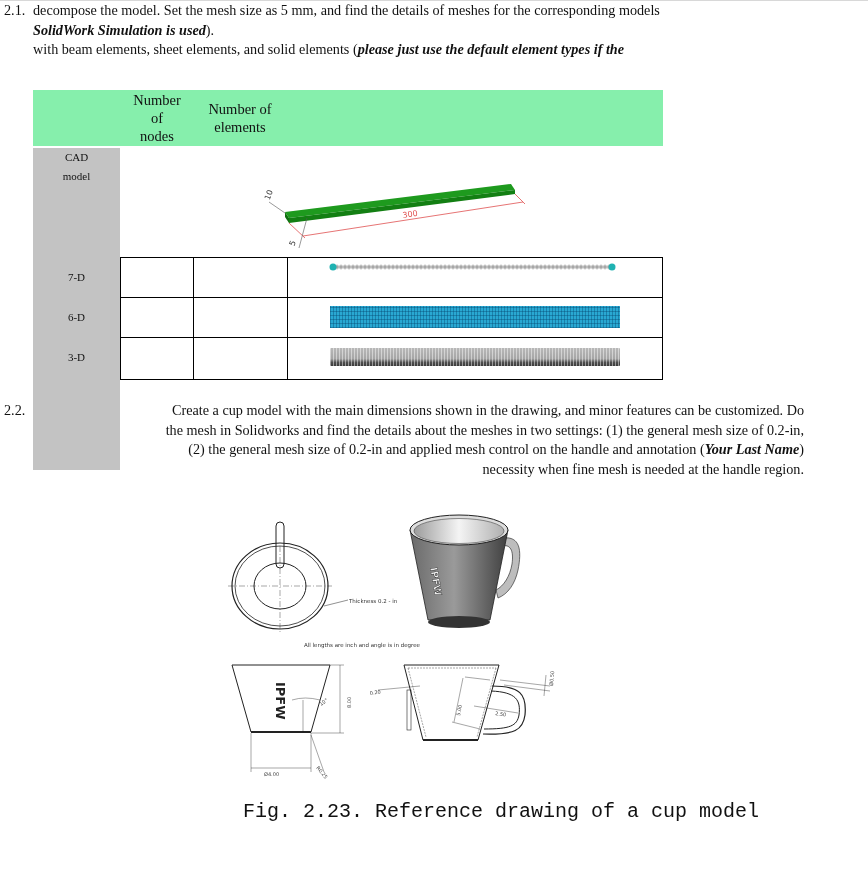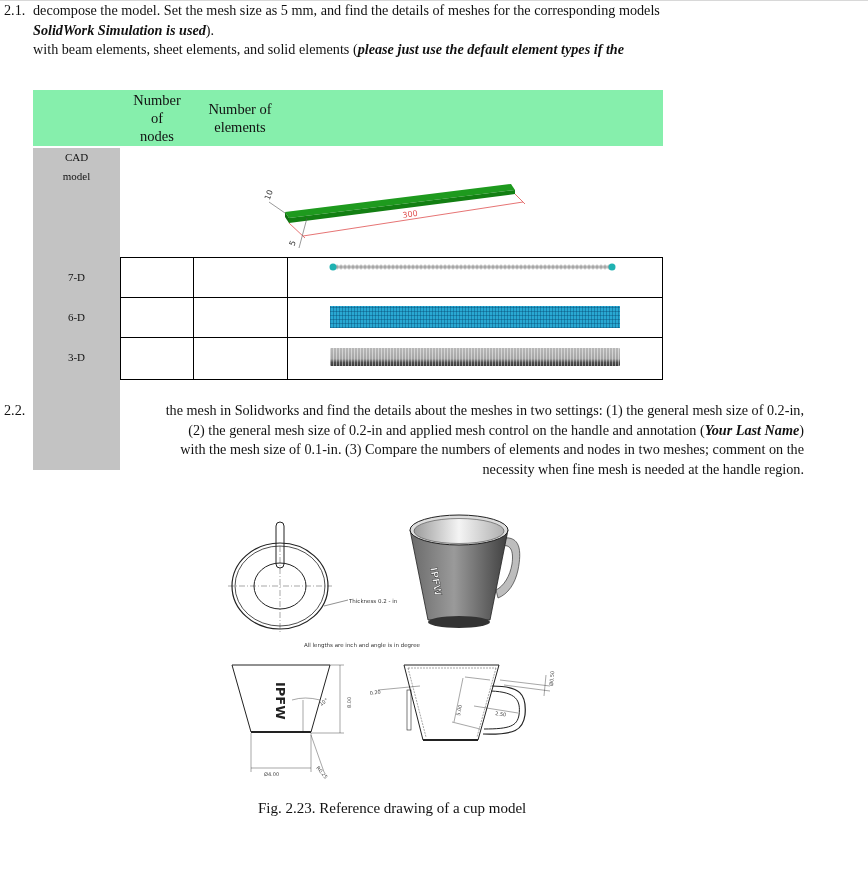--- a/index.html
+++ b/index.html
@@ -35,21 +35,21 @@
       repeating-linear-gradient(0deg, rgba(0,60,100,0.35) 0 1px, transparent 1px 4px);
   }
   .mesh3d { position: absolute; left: 297px; top: 258px; width: 290px; height: 18px;
     background: #9c9c9c;
     background-image:
       repeating-linear-gradient(90deg, rgba(255,255,255,0.45) 0 1px, transparent 1px 3px),
       linear-gradient(180deg, #b8b8b8 0%, #a5a5a5 60%, #4e4e4e 80%, #3a3a3a 100%);
     border-radius: 1px;
   }
 
-  .caption { position: absolute; left: 258px; top: 800px; font-size: 15px; }
+  .caption { position: absolute; left: 243px; top: 800px; font-size: 20px; font-family: Liberation Mono, monospace; }
 </style>
 </head>
 <body>
 
 <div class="topline"></div>
 
 <div class="para" style="top:1px;">
   <span class="num">2.1.</span>
   <div class="body">
     <div>decompose the model. Set the mesh size as 5 mm, and find the details of meshes for the corresponding models</div>
@@ -185,23 +185,23 @@
     <circle cx="283" cy="4" r="3.5" fill="#20b2b2"></circle>
   </svg>
 
   <div class="mesh2d"></div>
   <div class="mesh3d"></div>
 </div>
 
 <div class="para" style="top:401px;text-align:right;">
   <span class="num">2.2.</span>
   <div class="body">
+    <div>Create a cup model with the main dimensions shown in the drawing, and minor features can be customized. Do</div>
     <div>the mesh in Solidworks and find the details about the meshes in two settings: (1) the general mesh size of 0.2-in,</div>
     <div><span>(2) the general mesh size of 0.2-in and applied mesh control on the handle and annotation (</span><span class="bi">Your Last Name</span><span>)</span></div>
-    <div>with the mesh size of 0.1-in. (3) Compare the numbers of elements and nodes in two meshes; comment on the</div>
     <div>necessity when fine mesh is needed at the handle region.</div>
   </div>
 </div>
 
 <svg style="position:absolute; left:220px; top:510px;" width="360" height="285" viewBox="0 0 360 285">
 
   <g fill="none" stroke="#222">
     <rect x="56" y="12" width="8" height="46" rx="4" stroke-width="1"></rect>
     <ellipse cx="60" cy="76" rx="48" ry="43" stroke-width="1.2"></ellipse>
     <ellipse cx="60" cy="76" rx="45" ry="40" stroke-width="0.8"></ellipse>

